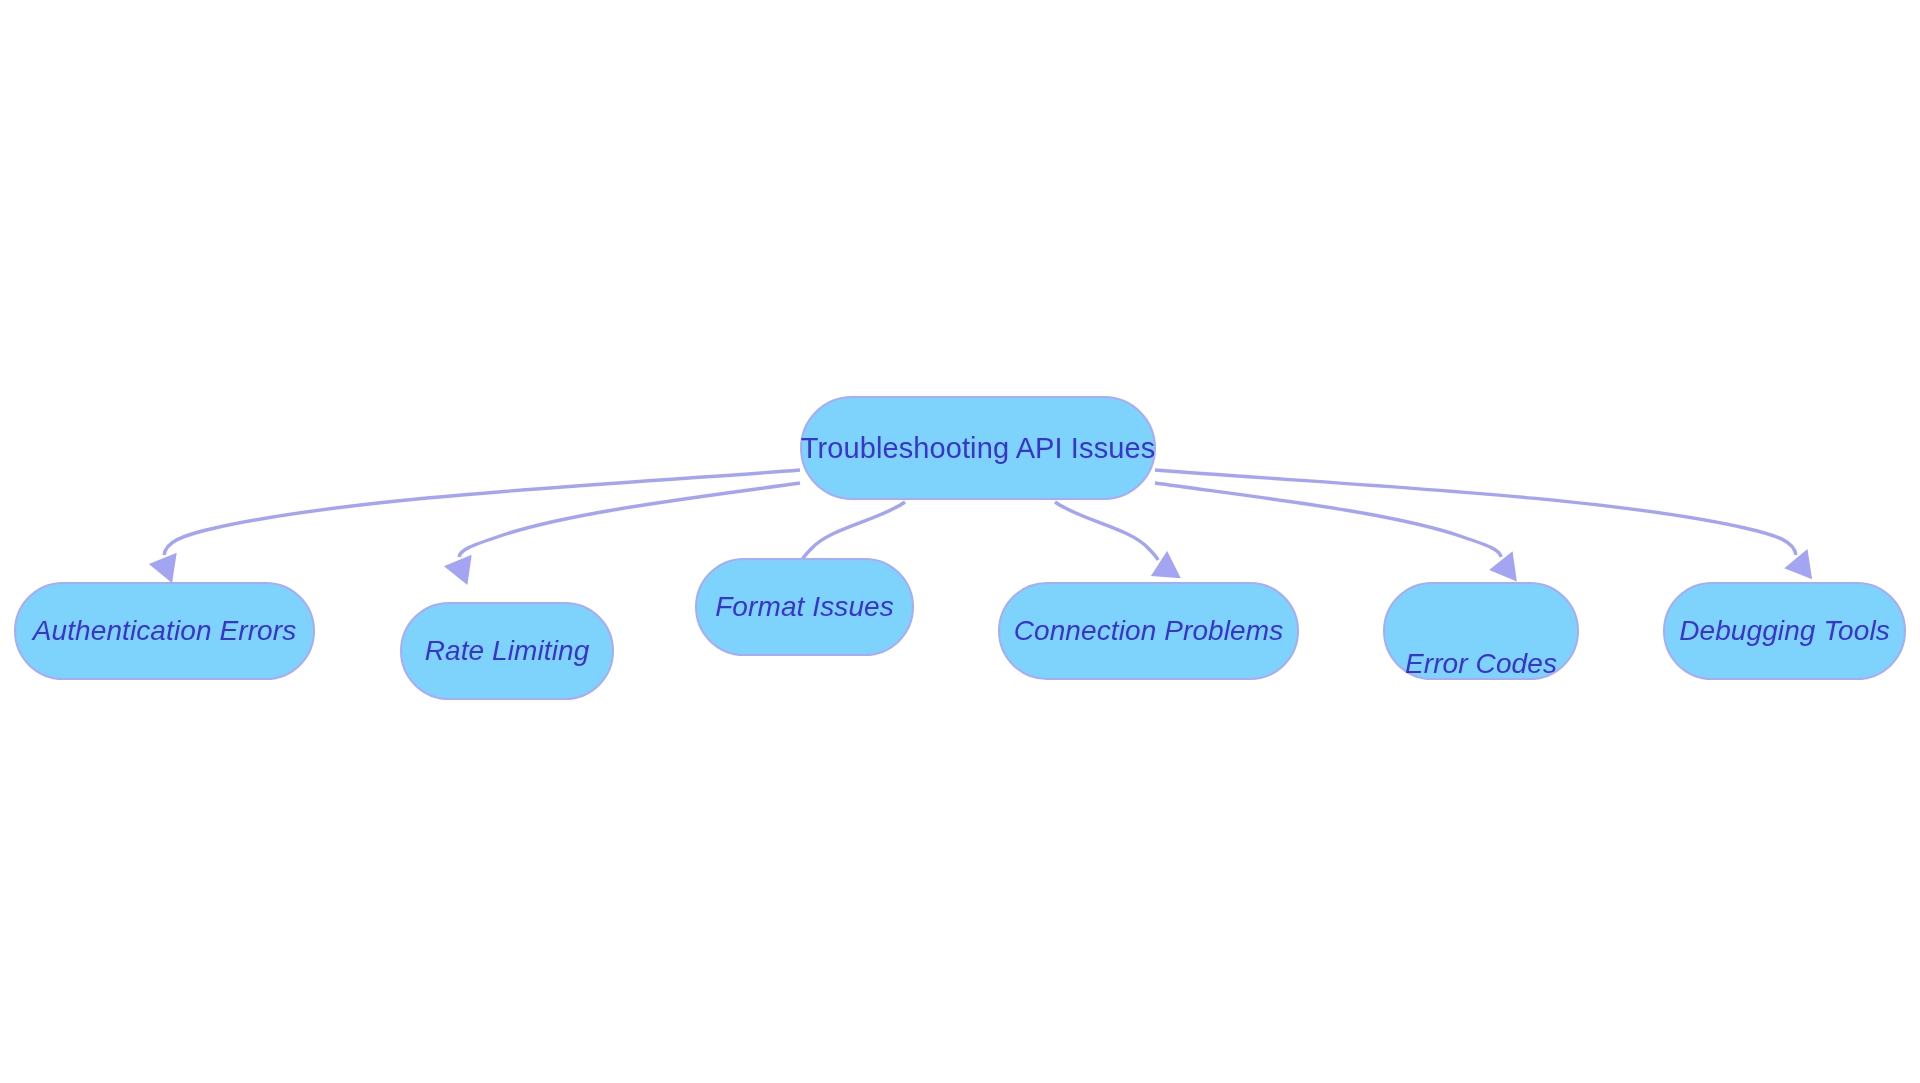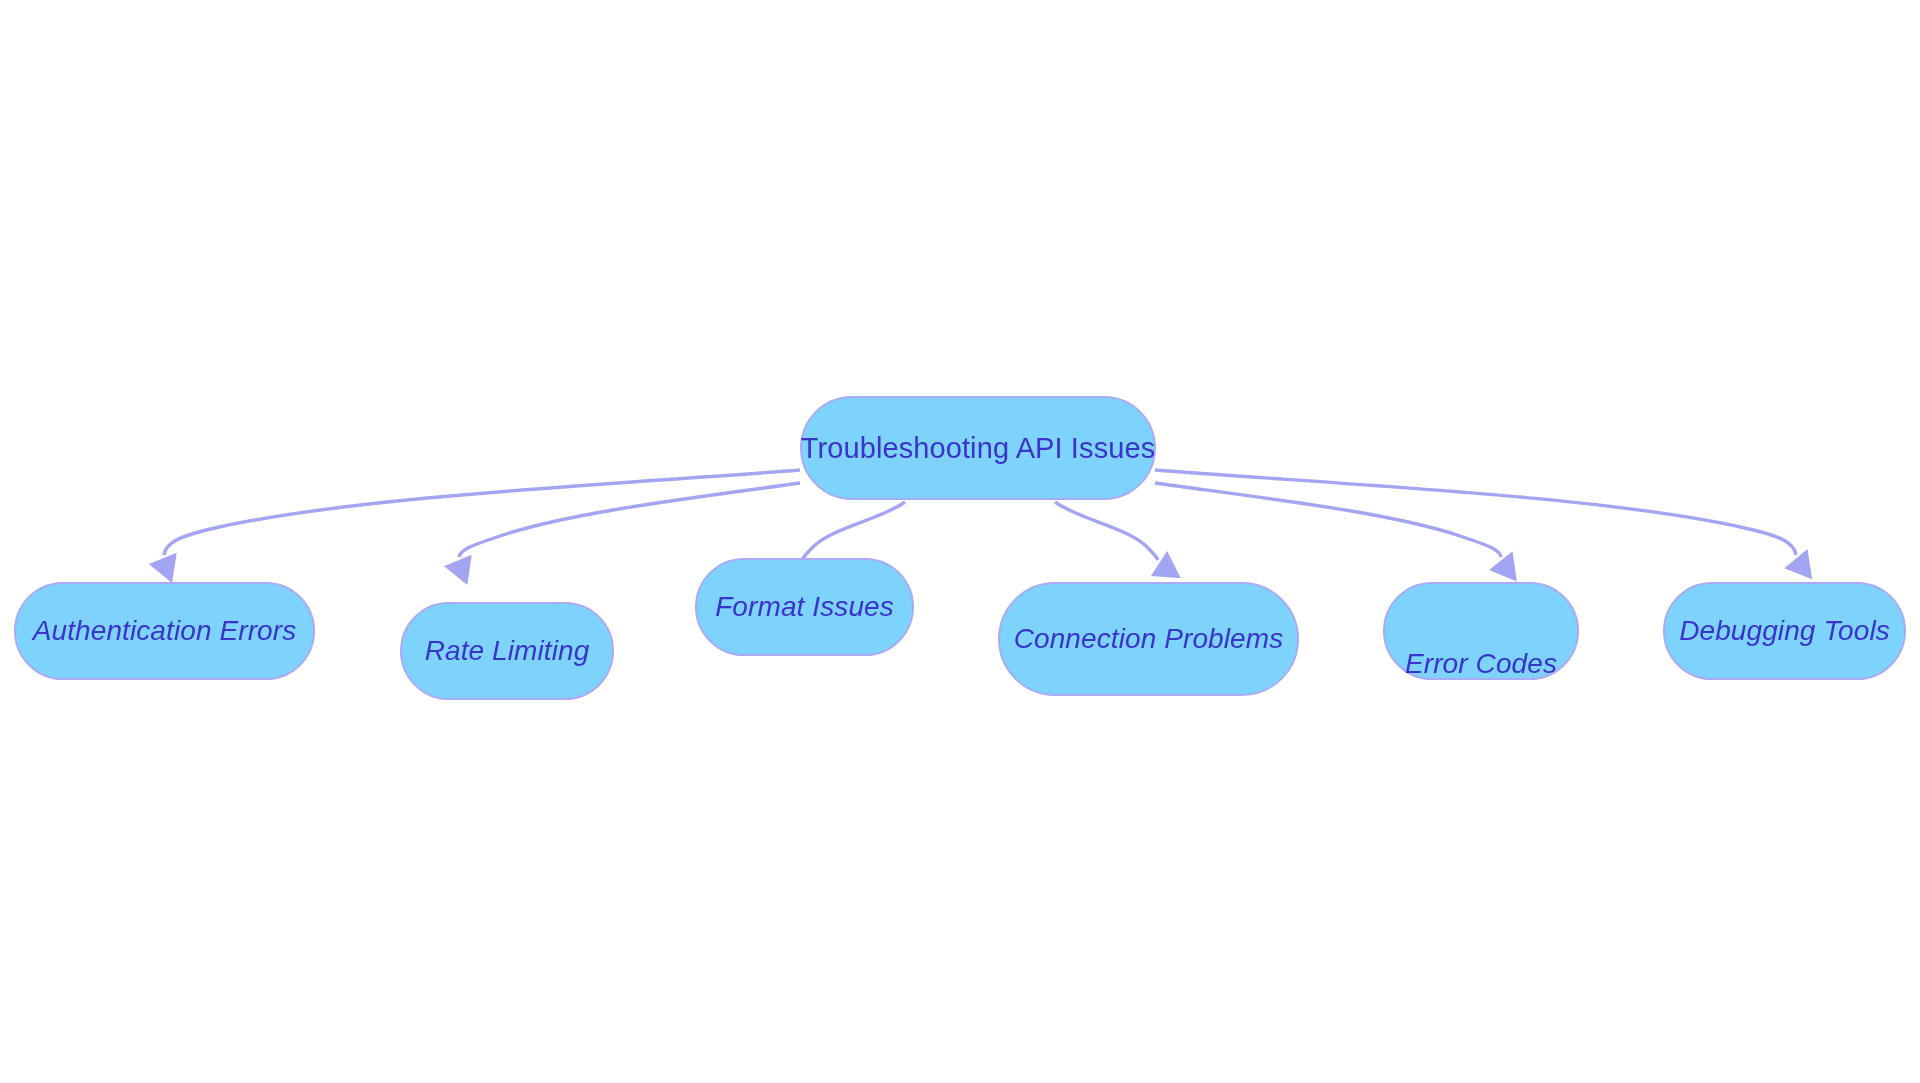--- a/index.html
+++ b/index.html
@@ -85,21 +85,21 @@
   </div>
 
   <div class="node node-leaf" style="left:400px; top:582px; width:214px; height:98px;margin-top:20px;">
     <span class="node-label">Rate Limiting</span>
   </div>
 
   <div class="node node-leaf" style="left:695px; top:558px; width:219px; height:98px;">
     <span class="node-label">Format Issues</span>
   </div>
 
-  <div class="node node-leaf" style="left:998px; top:582px; width:301px; height:114px;">
+  <div class="node node-leaf" style="left:998px; top:582px; width:301px; height:98px;">
     <span class="node-label">Connection Problems</span>
   </div>
 
   <div class="node node-leaf" style="left:1383px; top:582px; width:196px; height:98px;align-items:flex-end;">
     <span class="node-label">Error Codes</span>
   </div>
 
   <div class="node node-leaf" style="left:1663px; top:582px; width:243px; height:98px;">
     <span class="node-label">Debugging Tools</span>
   </div>

